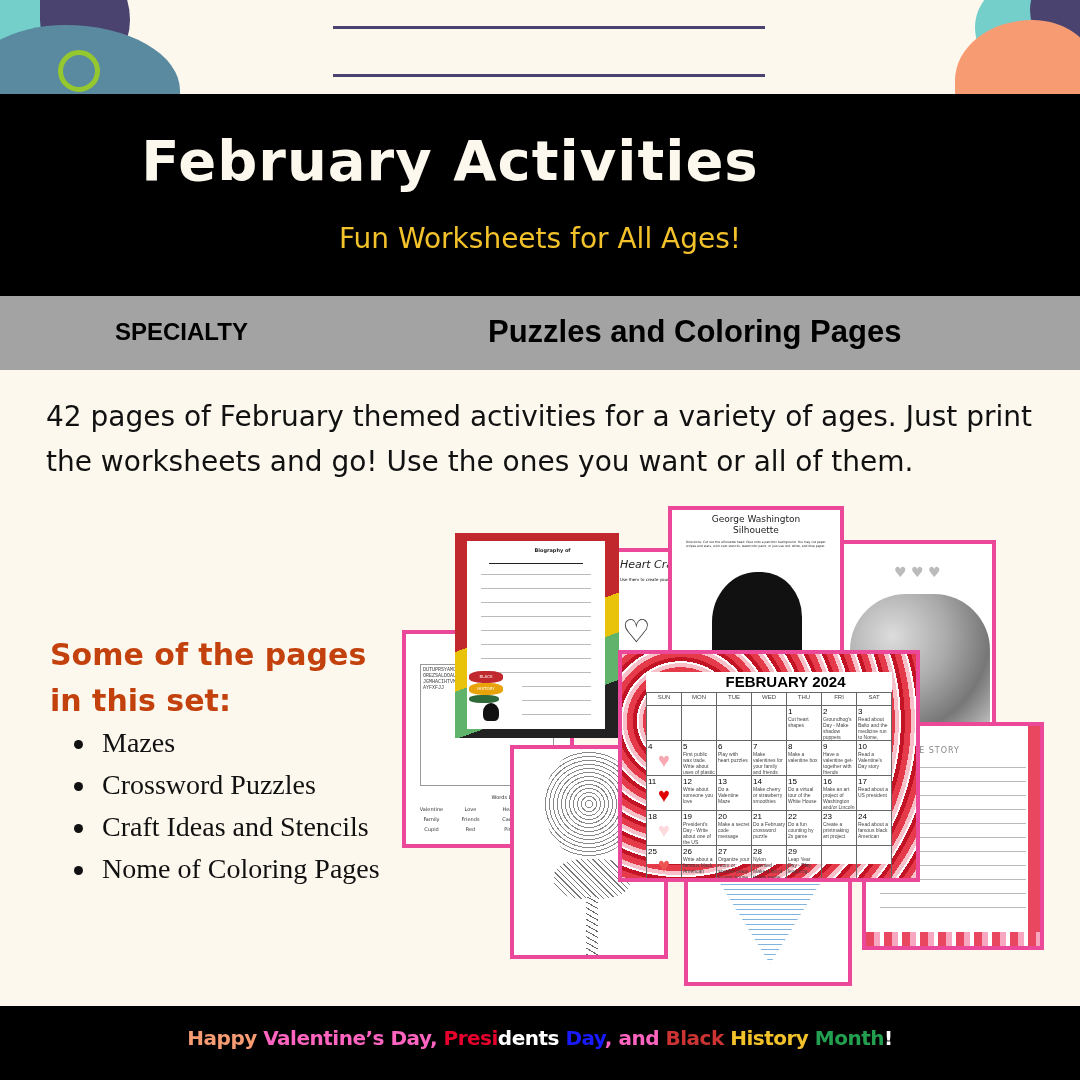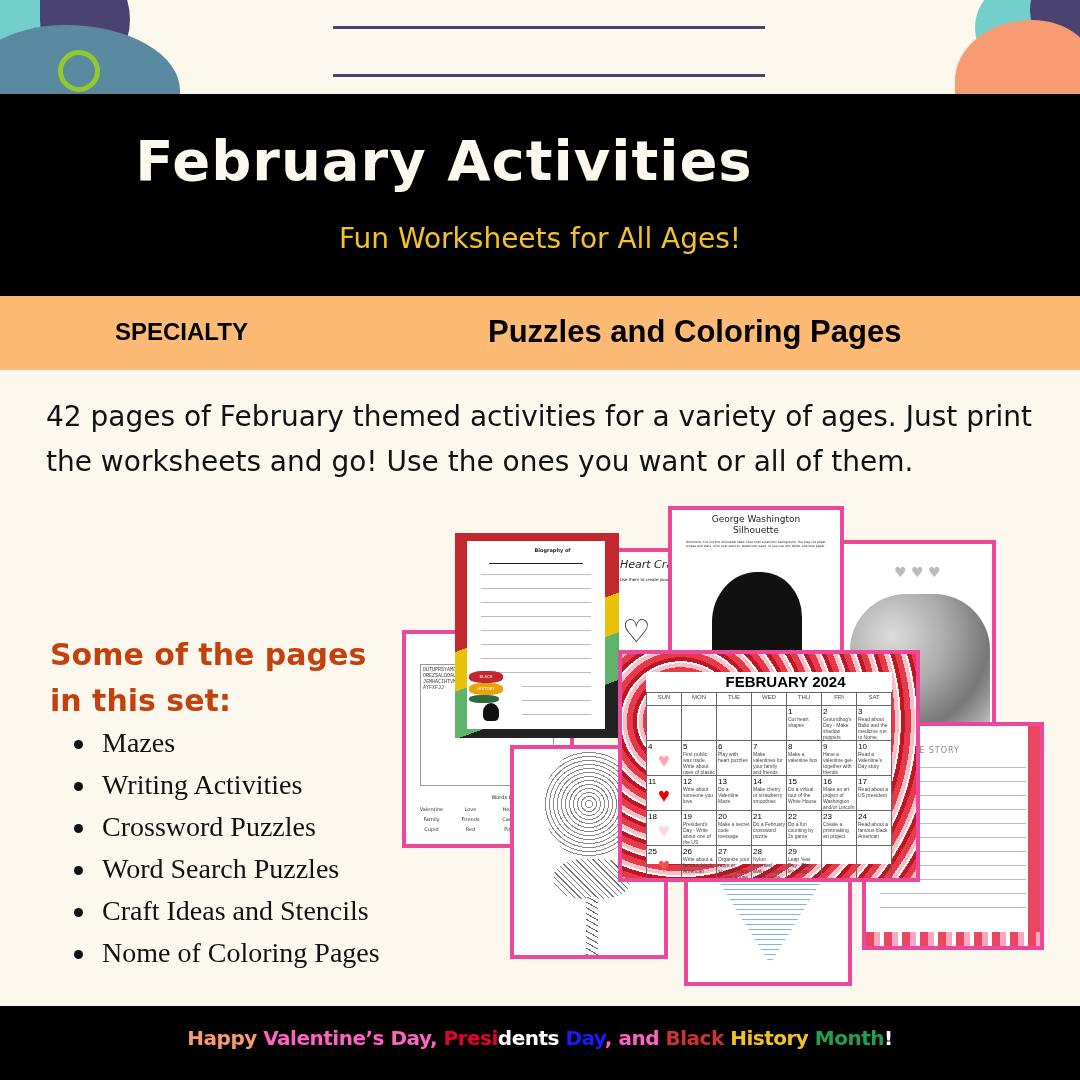--- a/index.html
+++ b/index.html
@@ -8,25 +8,25 @@
   
   .header { position: absolute; left: 0; top: 0; width: 1080px; height: 94px; background: #fdf8ee; overflow: hidden; }
   .blob { position: absolute; border-radius: 50%; }
   .logo { position: absolute; left: 333px; top: 24px; width: 432px; height: 54px; }
   .logo-line { position: absolute; left: 0; width: 432px; height: 3px; background: #4a4370; }
   .logo-text { position: absolute; left: 0; top: 6px; width: 432px; text-align: center; font-family: "DejaVu Sans", sans-serif; font-weight: bold; font-size: 34px; letter-spacing: 3px; color: #74cfcb; }
   .logo-text .b { color: #5a8aa0; }
 
   
   .title-band { position: absolute; left: 0; top: 94px; width: 1080px; height: 202px; background: #000; text-align: center; }
-  .main-title { position: absolute; left: 12px; top: 34px; width: 864px; font-family: "DejaVu Sans", sans-serif; font-weight: bold; font-size: 56px; color: #fdf8ee; letter-spacing: 1px; }
+  .main-title { position: absolute; left: 18px; top: 34px; width: 864px; font-family: "DejaVu Sans", sans-serif; font-weight: bold; font-size: 56px; color: #fdf8ee; letter-spacing: 1px; }
   .subtitle { position: absolute; left: 0; top: 128px; width: 1080px; font-family: "DejaVu Sans", sans-serif; font-size: 28px; color: #f3c22a; }
 
   
-  .pink-band { position: absolute; left: 0; top: 296px; width: 1080px; height: 74px; background: #fdba74; }
+  .pink-band { position: absolute; left: 0; top: 296px; width: 1080px; height: 74px; background: #a3a3a3; }
   .specialty { position: absolute; left: 115px; top: 22px; font-family: "Liberation Sans", sans-serif; font-weight: bold; font-size: 24px; color: #000; }
   .specialty-value { position: absolute; left: 488px; top: 18px; font-family: "Liberation Sans", sans-serif; font-weight: bold; font-size: 31px; color: #000; }
 
   
   .desc { position: absolute; left: 46px; top: 394px; width: 990px; font-family: "DejaVu Sans", sans-serif; font-size: 28px; line-height: 45px; color: #111; }
 
   
   .list-heading { position: absolute; left: 50px; top: 632px; font-family: "DejaVu Sans", sans-serif; font-weight: bold; font-size: 30px; line-height: 46px; color: #c2410c; width: 330px; }
   .feature-list { position: absolute; left: 74px; top: 722px; list-style: none; }
   .feature-list li { font-family: Liberation Serif, serif; font-size: 28px; line-height: 42px; color: #111; position: relative; padding-left: 28px; }
@@ -73,23 +73,21 @@
 <div class="pink-band">
   <div class="specialty">SPECIALTY</div>
   <div class="specialty-value">Puzzles and Coloring Pages</div>
 </div>
 
 <div class="desc">42 pages of February themed activities for a variety of ages. Just print the worksheets and go! Use the ones you want or all of them.</div>
 
 <div class="list-heading">Some of the pages in this set:</div>
 <ul class="feature-list">
   <li>Mazes</li>
-  <li>Writing Activities</li>
   <li>Crossword Puzzles</li>
-  <li>Word Search Puzzles</li>
   <li>Craft Ideas and Stencils</li>
   <li>Nome of Coloring Pages</li>
 </ul>
 
 <div>
 
   <div class="sheet" style="left:612px;top:548px;width:80px;height:110px;">
     <div class="sheet-title" style="font-size:11px;font-style:italic;text-align:left;padding:6px 0 0 4px;white-space:nowrap;">Heart Craft</div>
     <div style="font-size:4px;padding:6px 4px;white-space:nowrap;">Use them to create your own</div>
     <div style="position:absolute;left:6px;top:60px;font-size:32px;color:#333;">♡</div>

